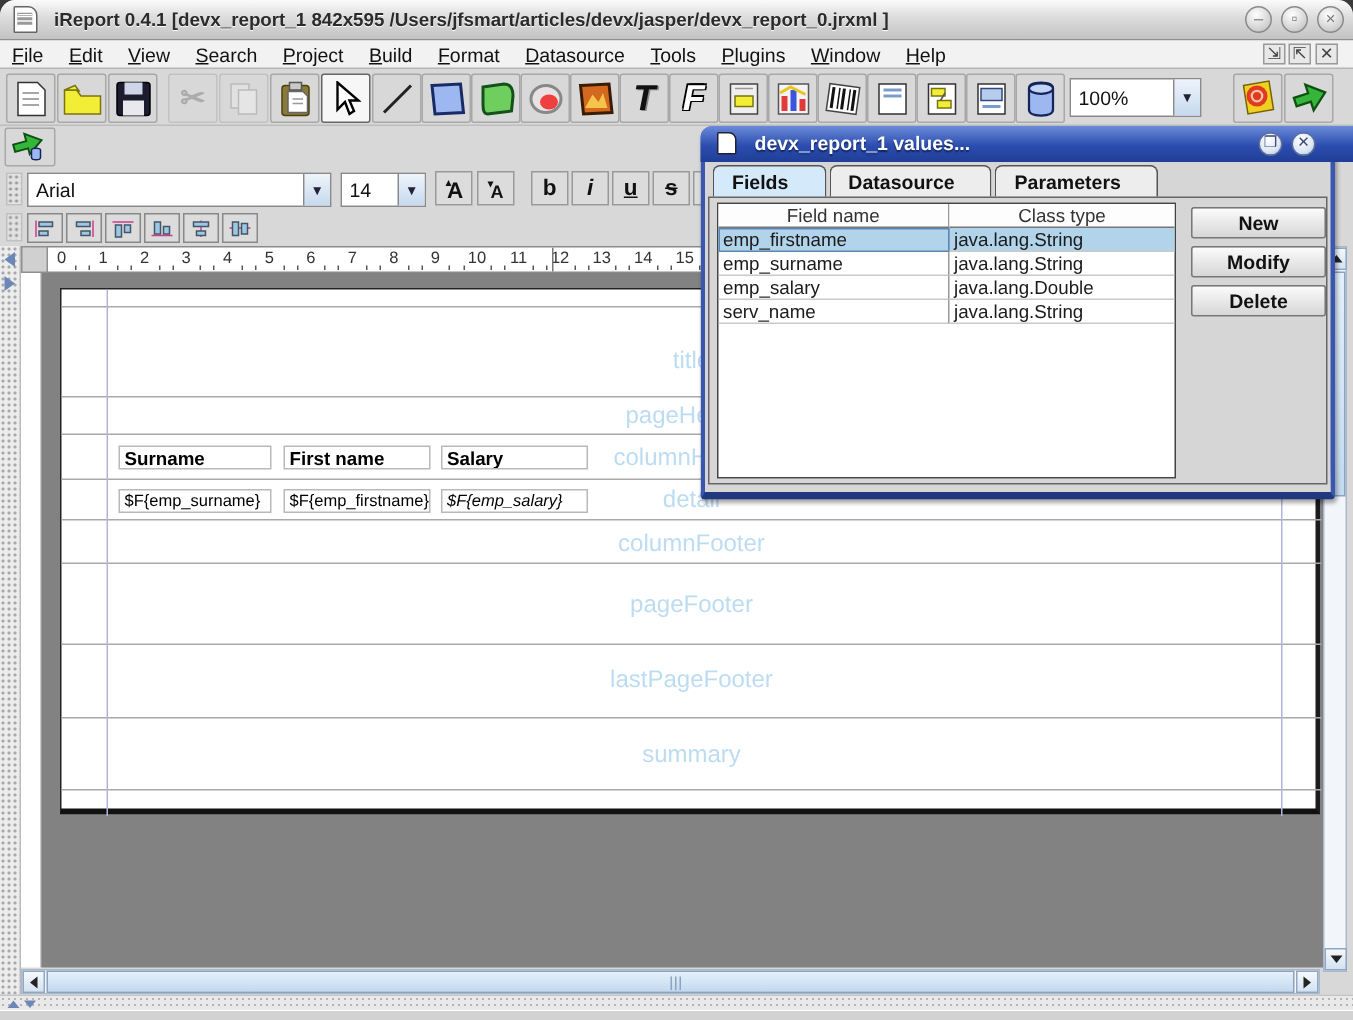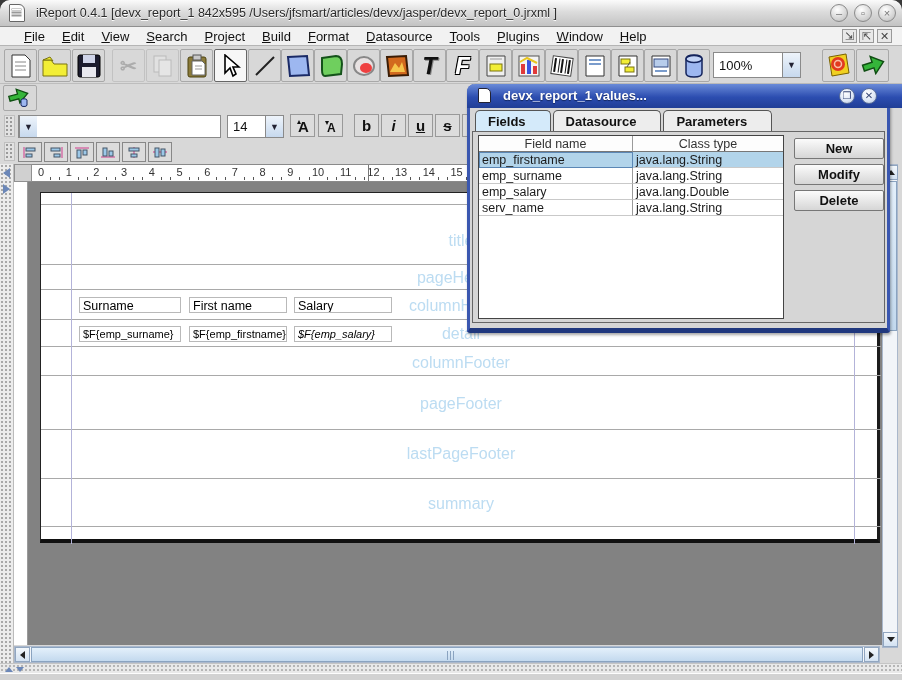--- a/index.html
+++ b/index.html
@@ -17,34 +17,34 @@
   }
   .titlebar .app-icon {
     position:absolute; left:9px; top:4px; width:16px; height:18px;
     background:#fdfdfd; border:1px solid #666; border-radius:1px 6px 1px 1px;
   }
   .titlebar .app-icon::before{
     content:""; position:absolute; left:2px; top:4px; width:9px; height:1px;
     box-shadow:0 0 0 0.5px #999, 0 3px 0 0.5px #999, 0 6px 0 0.5px #999;
   }
   .titlebar .title-text {
-    position:absolute; left:36px; top:6px; font-size:12.5px; font-weight:normal;
+    position:absolute; left:36px; top:6px; font-size:12.5px; font-weight:bold;
     color:#2b2b2b; text-shadow:0 1px 0 #fff; white-space:nowrap;
   }
   .win-btn {
     position:absolute; top:4px; width:18px; height:18px; border-radius:50%;
     background:radial-gradient(circle at 40% 30%, #ffffff, #cfcfcf 70%, #a8a8a8);
     border:1px solid #8a8a8a; color:#777; font-size:11px; line-height:16px;
     text-align:center; cursor:default;
   }
   
   .menubar {
     position:absolute; left:0; top:27px; width:902px; height:19px;
     background:#f2f2f2; border-bottom:1px solid #b5b5b5;
-    display:flex; align-items:center; padding-left:24px; gap:17px;
+    display:flex; align-items:center; padding-left:8px; gap:17px;
   }
   .menu-item { font-size:13px; color:#111; white-space:nowrap; }
   .menu-item::first-letter { text-decoration:underline; }
   .frame-ctl { position:absolute; top:2px; width:15px; height:14px; font-size:11px;
     line-height:13px; text-align:center; color:#444; border:1px solid #999;
     background:#e8e8e8; }
   
   .toolbar-main {
     position:absolute; left:0; top:46px; width:902px; height:38px;
     background:#d8d8d8; border-bottom:1px solid #bdbdbd;
@@ -115,21 +115,21 @@
   .band-line { position:absolute; left:0; width:840px; height:1px; background:#a9a9a9; }
   .margin-line { position:absolute; top:0; width:1px; height:351px; background:#b3b3d9; }
   .band-label {
     position:absolute; left:0; width:840px; text-align:center;
     font-size:16px; color:#bcdcf2; transform:translateY(-50%);
   }
   .el-box {
     position:absolute; height:16px; background:#fff; border:1px solid #b9b9b9;
     font-size:12px; color:#000; padding:1px 0 0 3px; white-space:nowrap; overflow:hidden;
   }
-  .el-box.hdr { font-weight:normal; font-size:12.5px; }
+  .el-box.hdr { font-weight:bold; font-size:12.5px; }
   .el-box.fld { font-size:11px; }
   
   .vscroll {
     position:absolute; left:882px; top:164px; width:16px; height:484px;
     background:#f2f5f9; border:1px solid #aab8cc;
   }
   .hscroll {
     position:absolute; left:14px; top:646px; width:866px; height:17px;
     background:#f2f5f9; border:1px solid #aab8cc;
   }
@@ -398,20 +398,21 @@
       <svg width="26" height="22">
           <polygon points="2,7 11,7 11,2 21,9 11,16 11,12 2,12" fill="#35b53a" stroke="#0f4f12" stroke-width="1.3" transform="rotate(-15 11 9)"></polygon>
           <path d="M14 13 Q14 11.8 17 11.8 Q20 11.8 20 13 L20 18 Q20 19.5 17 19.5 Q14 19.5 14 18 Z" fill="#9db7f0" stroke="#14245c"></path>
         </svg>
     </div>
   </div>
 
   <div class="fontbar">
     <div class="gripper" style="left:4px; top:3px; height:22px;"></div>
     <div class="combo" style="left:18px; top:3px; width:203px; height:23px;">
+      <span class="combo-text">Arial</span>
       <span class="combo-arrow">▼</span>
     </div>
     <div class="combo" style="left:227px; top:3px; width:57px; height:23px;">
       <span class="combo-text">14</span>
       <span class="combo-arrow">▼</span>
     </div>
     <div class="fmt-btn" style="left:290px">
       <svg width="18" height="16">
           <text x="4" y="14" font-size="15" font-weight="bold" fill="#111">A</text>
           <polygon points="3,6 7,6 5,2" fill="#111"></polygon>

